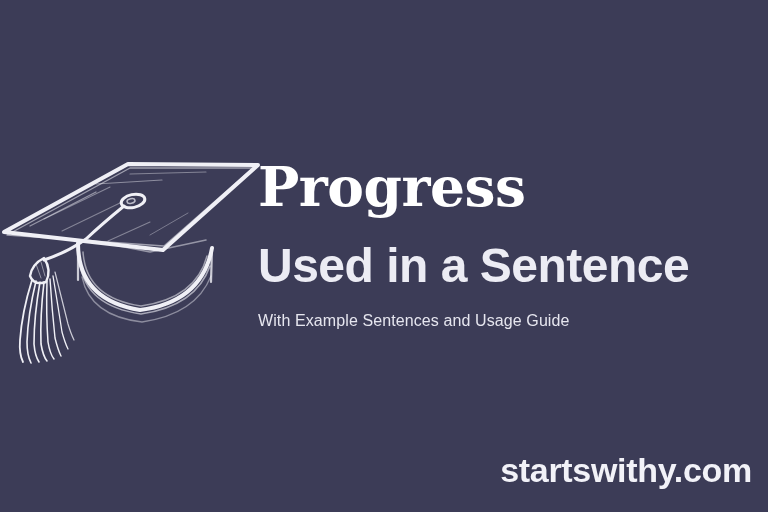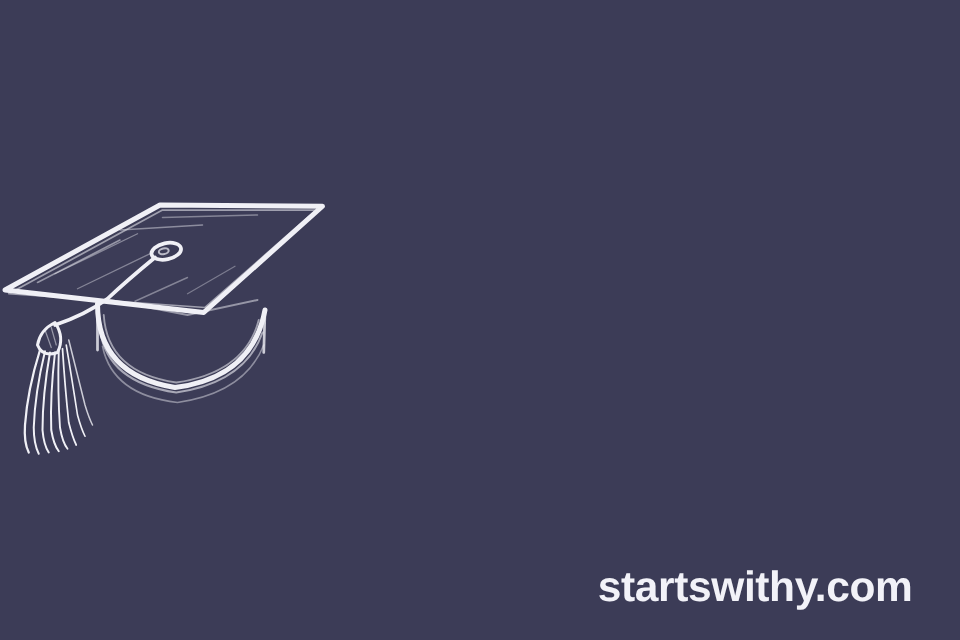--- a/index.html
+++ b/index.html
@@ -66,21 +66,21 @@
     line-height: 22px;
     letter-spacing: 0.1px;
     color: #e6e6ef;
     margin: 16px 0 0 0;
     white-space: nowrap;
   }
 
   
   .brand {
     position: absolute;
-    right: 38px;
+    right: 16px;
     bottom: 22px;
     font-family: "Liberation Sans", sans-serif;
     font-weight: 700;
     font-size: 34px;
     line-height: 40px;
     letter-spacing: -0.3px;
     color: #f2f2f8;
     white-space: nowrap;
   }
 </style>
@@ -126,16 +126,21 @@
       <path d="M36 141 Q28 174 27 202 Q27 215 31 223" stroke-width="1.6"></path>
       <path d="M40 142 Q34 176 34 204 Q35 216 39 222" stroke-width="1.6"></path>
       <path d="M44 142 Q40 176 41 204 Q43 216 47 221" stroke-width="1.6"></path>
       <path d="M47 141 Q46 174 48 202 Q50 214 54 219" stroke-width="1.5"></path>
       <path d="M50 139 Q52 170 55 198 Q58 210 61 216" stroke-width="1.4"></path>
       <path d="M53 136 Q58 166 62 192 Q65 203 68 209" stroke-width="1.3"></path>
       <path d="M55 132 Q62 160 68 184 Q71 194 74 200" stroke-width="1.2" opacity="0.8"></path>
     </svg>
   </div>
 
+  <div class="text-block">
+    <div class="title-serif">Progress</div>
+    <div class="headline">Used in a Sentence</div>
+    <div class="subtitle">With Example Sentences and Usage Guide</div>
+  </div>
 
   <div class="brand">startswithy.com</div>
 
 </div>
 
 </body></html>

